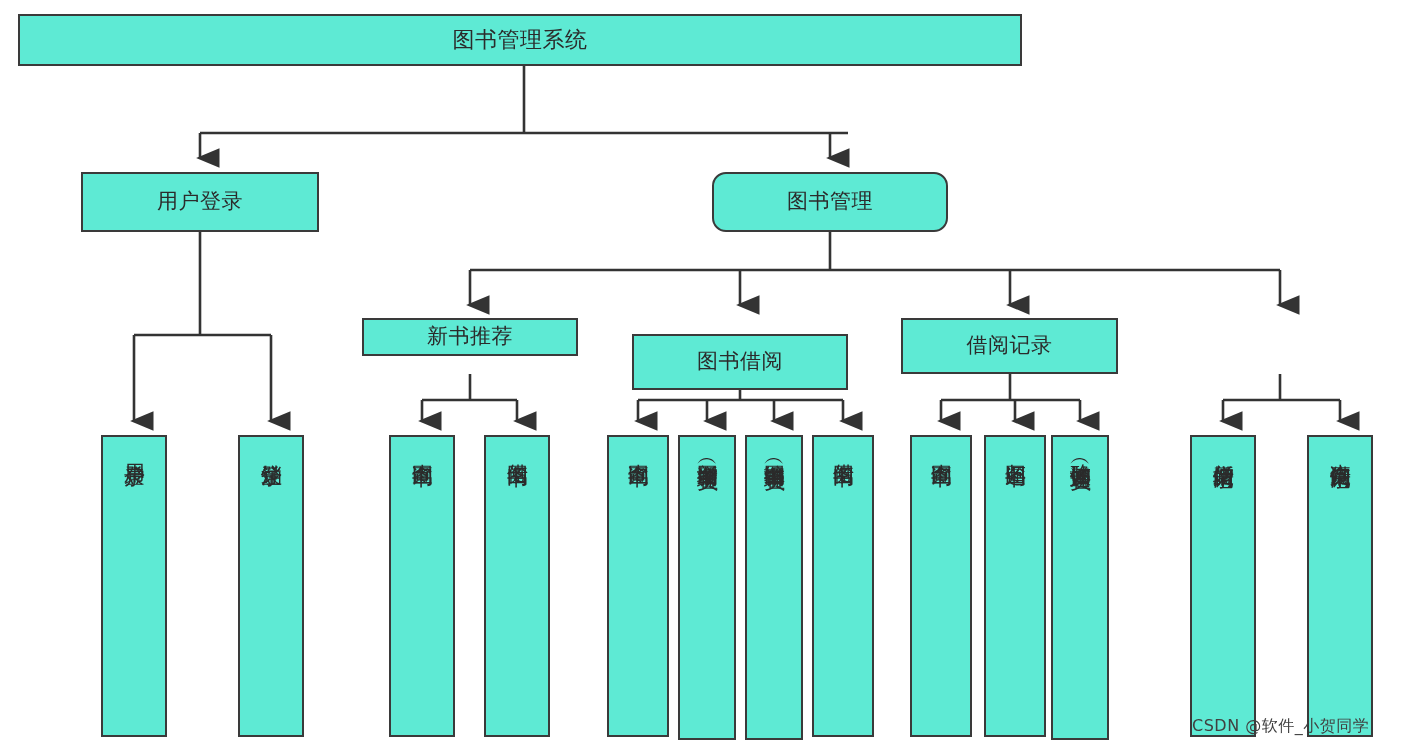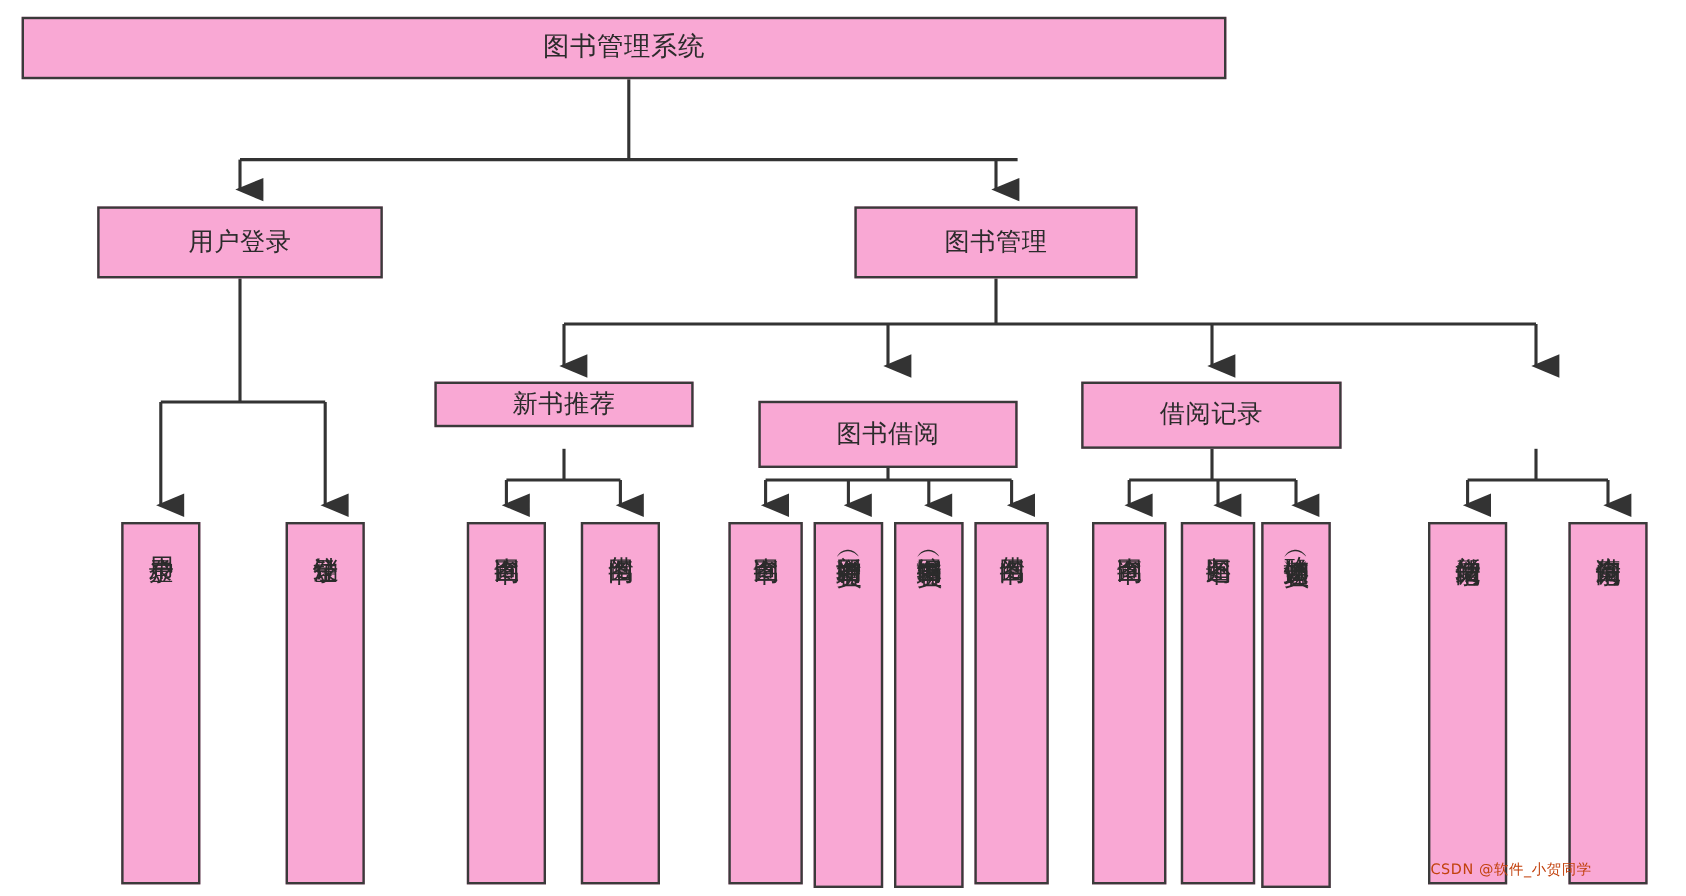--- a/index.html
+++ b/index.html
@@ -21,21 +21,21 @@
     left: 0;
     top: 0;
     width: 1405px;
     height: 747px;
     pointer-events: none;
   }
   .node {
     position: absolute;
     box-sizing: border-box;
     border: 2px solid #3a3a3a;
-    background: #f9a8d4;
+    background: #5eead4;
     display: flex;
     align-items: center;
     justify-content: center;
     color: #2b2b2b;
   }
   .node.horiz {
     font-size: 21px;
     line-height: 1.1;
     letter-spacing: 0.5px;
     white-space: nowrap;
@@ -51,22 +51,22 @@
   .node.vert .vlabel {
     writing-mode: vertical-rl;
     text-orientation: upright;
     font-size: 21px;
     line-height: 1.18;
     letter-spacing: 1px;
     white-space: nowrap;
   }
   .watermark {
     position: absolute;
-    font-size: 12px;
-    color: #c2410c;
+    font-size: 16px;
+    color: #404040;
     white-space: nowrap;
     letter-spacing: 0.5px;
   }
 </style>
 </head>
 <body>
 
 <div id="canvas">
 
   <svg id="edges" viewBox="0 0 1405 747" width="1405" height="747">
@@ -119,21 +119,21 @@
     </g>
   </svg>
 
   <div class="node horiz root" style="left:18px; top:14px; width:1004px; height:52px;">
     <span>图书管理系统</span>
   </div>
 
   <div class="node horiz" style="left:81px; top:172px; width:238px; height:60px;">
     <span>用户登录</span>
   </div>
-  <div class="node horiz" style="left:712px; top:172px; width:236px; height:60px;">
+  <div class="node horiz" style="left:712px; top:172px; width:236px; height:60px;border-radius:14px;">
     <span>图书管理</span>
   </div>
 
   <div class="node horiz" style="left:362px; top:318px; width:216px; height:38px;">
     <span>新书推荐</span>
   </div>
   <div class="node horiz" style="left:632px; top:318px; width:216px; height:56px;margin-top:16px;">
     <span>图书借阅</span>
   </div>
   <div class="node horiz" style="left:901px; top:318px; width:217px; height:56px;">

